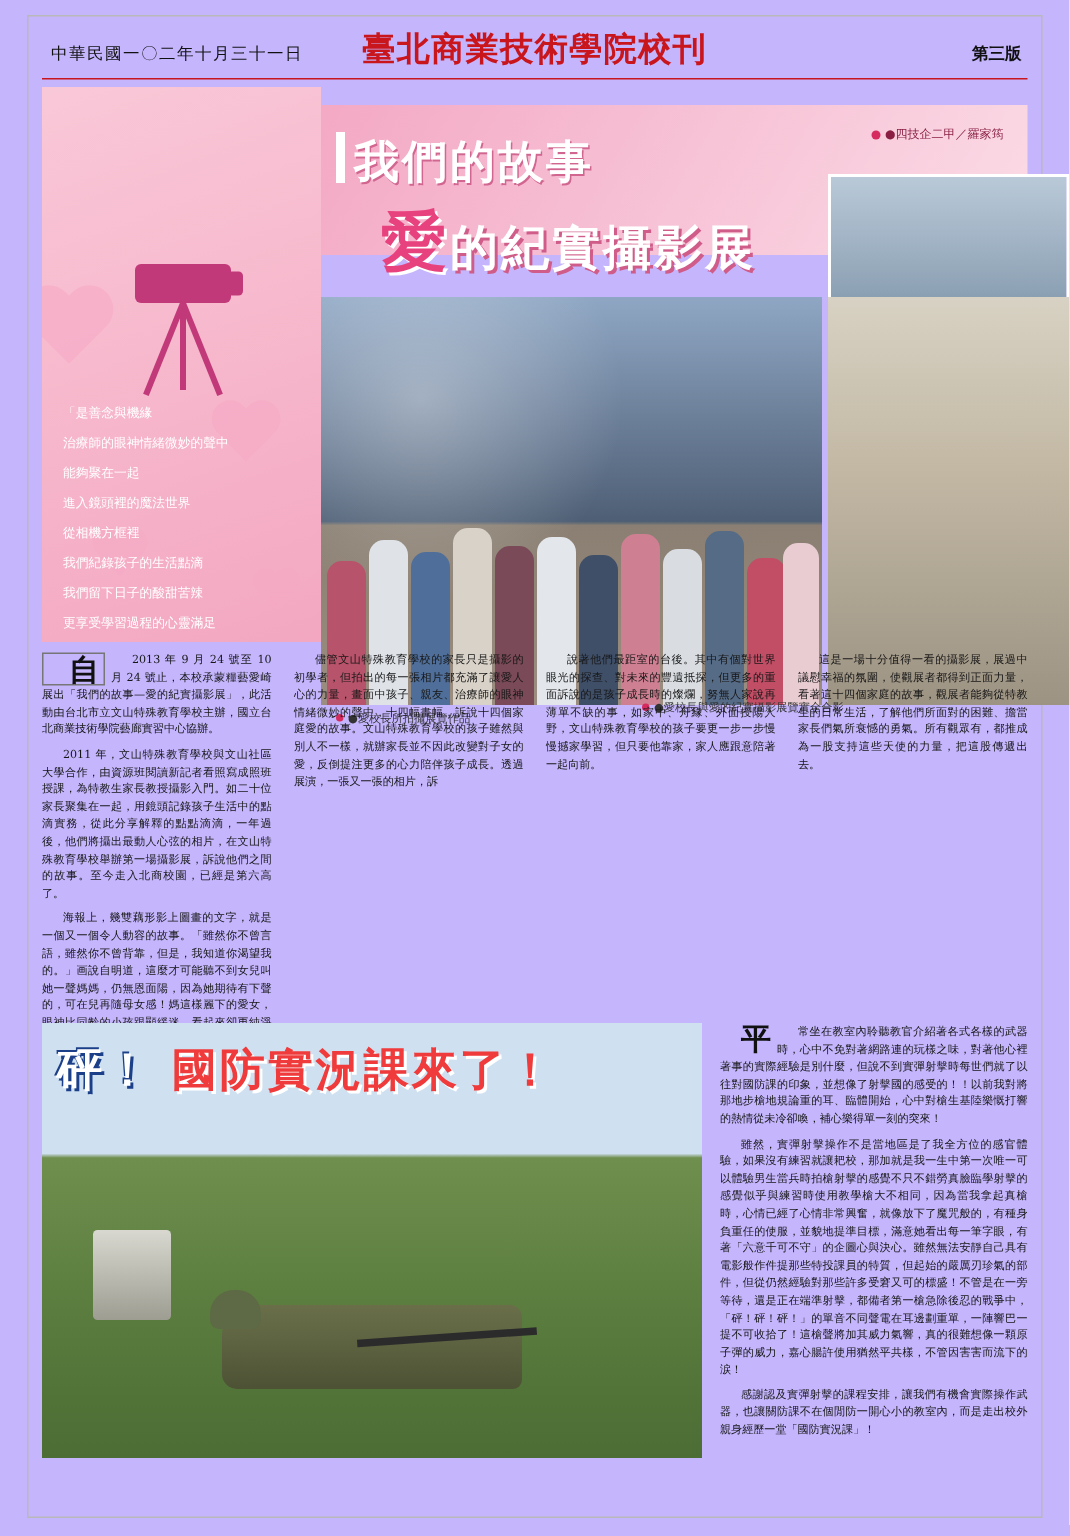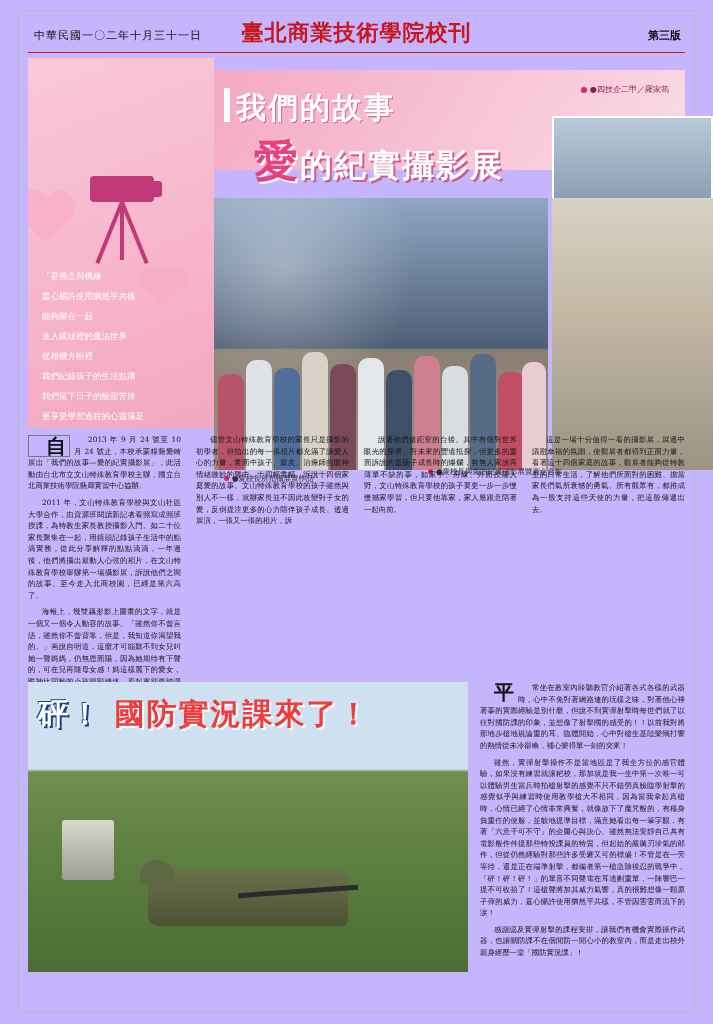--- a/index.html
+++ b/index.html
@@ -379,21 +379,21 @@
       <div class="heart h4"></div>
       <div class="tripod">
         <div class="cam"></div>
           <div class="lens"></div>
         <div class="leg c"></div>
           <div class="leg l"></div>
           <div class="leg r"></div>
       </div>
       <div class="f1-quote">
         <p>「是善念與機緣</p>
-        <p>嘉心腸許使用猶然平共樣</p>
+        <p>治療師的眼神情緒微妙的聲中</p>
         <p>能夠聚在一起</p>
         <p>進入鏡頭裡的魔法世界</p>
         <p>從相機方框裡</p>
         <p>我們紀錄孩子的生活點滴</p>
         <p>我們留下日子的酸甜苦辣</p>
         <p>更享受學習過程的心靈滿足</p>
 
       </div>
     </div>
 

